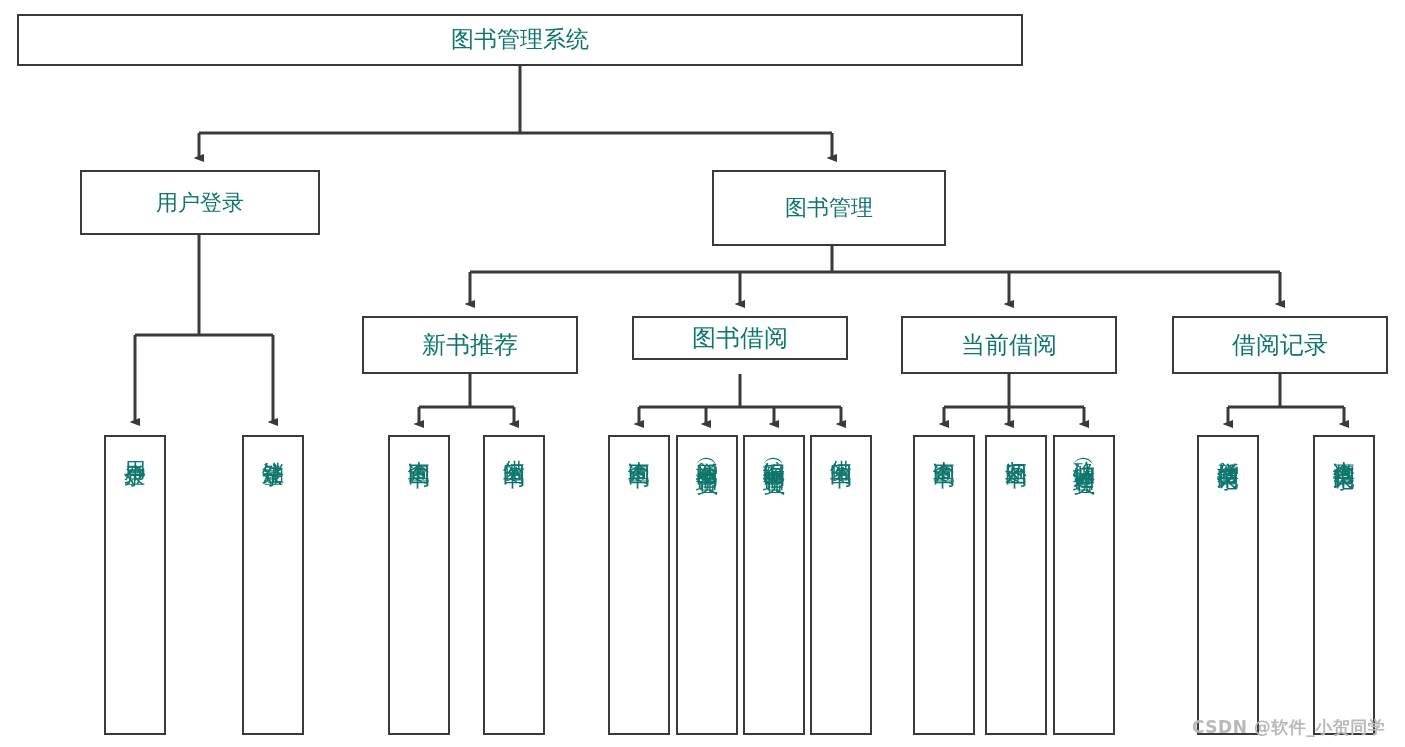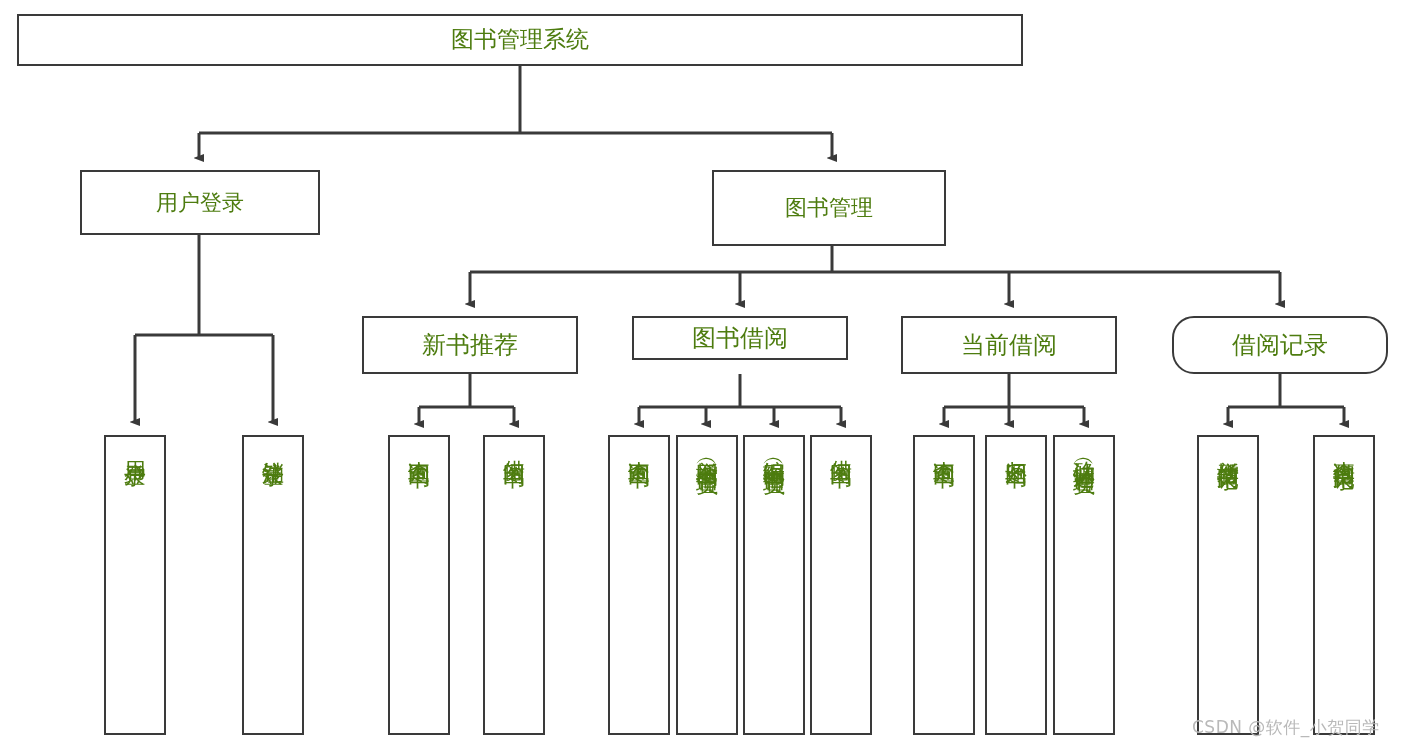--- a/index.html
+++ b/index.html
@@ -26,21 +26,21 @@
     height: 747px;
   }
   .node {
     position: absolute;
     box-sizing: border-box;
     background: #ffffff;
     border: 2px solid #3a3a3a;
     display: flex;
     align-items: center;
     justify-content: center;
-    color: #4d7c0f;
+    color: #0f766e;
   }
   .node .label {
     text-align: center;
     line-height: 1.18;
   }
   .node-root .label {
     font-size: 23px;
   }
   .node-l1 .label {
     font-size: 22px;
@@ -60,20 +60,21 @@
     letter-spacing: 2px;
     line-height: 1.0;
     white-space: nowrap;
   }
   .watermark {
     position: absolute;
     font-size: 17px;
     color: #b9b9b9;
     white-space: nowrap;
     letter-spacing: 0.5px;
+    font-weight: bold;
   }
 </style>
 </head>
 <body>
 
 <div id="canvas">
 
   <svg id="edges" viewBox="0 0 1405 747" xmlns="http://www.w3.org/2000/svg">
     <defs>
       <marker id="arrow" markerWidth="10" markerHeight="10" refX="5" refY="5" orient="auto" markerUnits="userSpaceOnUse">
@@ -137,21 +138,21 @@
 
   <div class="node node-l2" style="left:362px; top:316px; width:216px; height:58px;">
     <span class="label">新书推荐</span>
   </div>
   <div class="node node-l2" style="left:632px; top:316px; width:216px; height:44px;align-items:center;">
     <span class="label">图书借阅</span>
   </div>
   <div class="node node-l2" style="left:901px; top:316px; width:216px; height:58px;">
     <span class="label">当前借阅</span>
   </div>
-  <div class="node node-l2" style="left:1172px; top:316px; width:216px; height:58px;border-radius:22px;">
+  <div class="node node-l2" style="left:1172px; top:316px; width:216px; height:58px;">
     <span class="label">借阅记录</span>
   </div>
 
   <div class="node node-leaf" style="left:104px; top:435px; width:62px; height:300px;">
     <span class="label">用户登录</span>
   </div>
   <div class="node node-leaf" style="left:242px; top:435px; width:62px; height:300px;">
     <span class="label">注销登录</span>
   </div>
 

